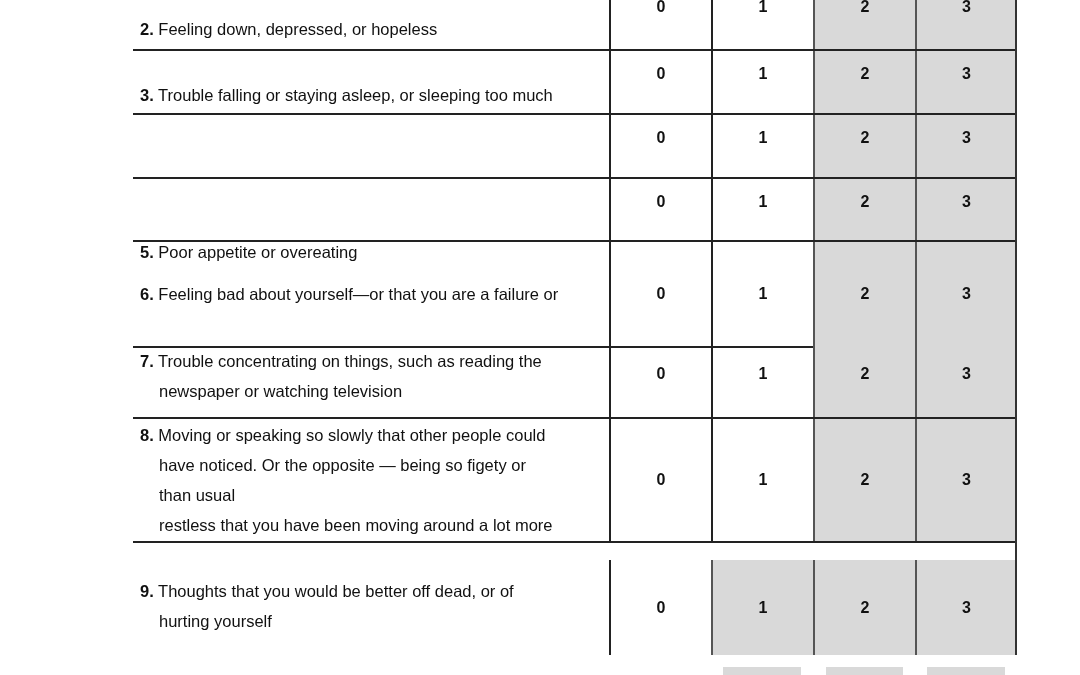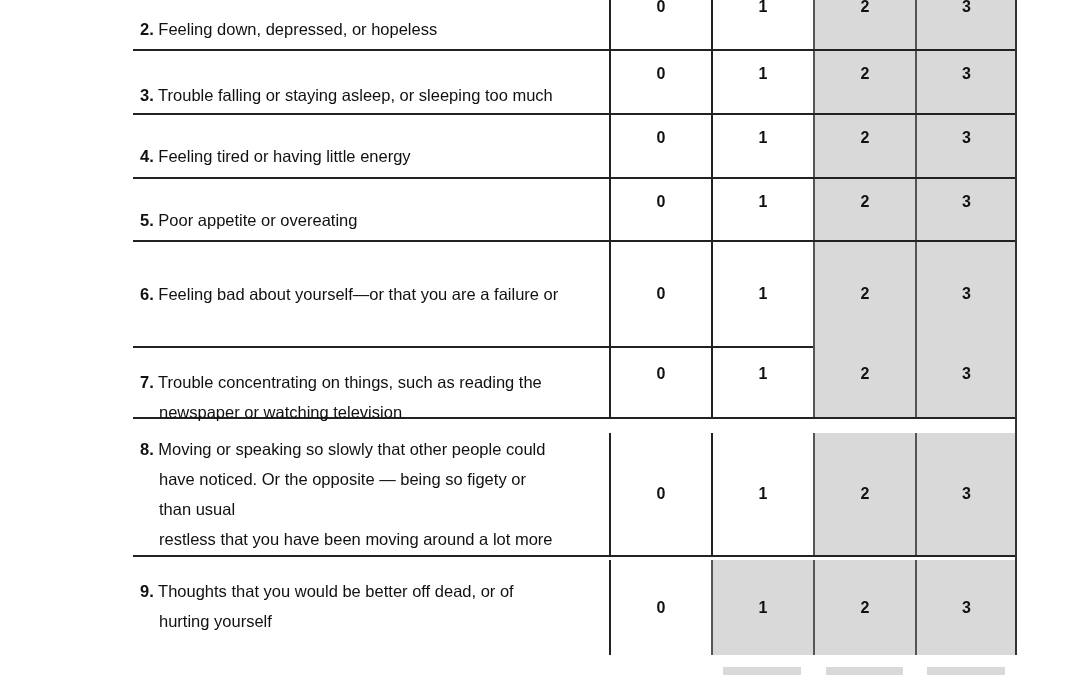--- a/index.html
+++ b/index.html
@@ -53,61 +53,58 @@
     <div class="desc" style="padding-top:25px;">
       <span class="line"><span class="num">3.</span> <span>Trouble falling or staying asleep, or sleeping too much</span></span>
     </div>
     <div class="cell c0" style="padding-bottom:16px;">0</div>
     <div class="cell c1" style="padding-bottom:16px;">1</div>
     <div class="cell c2 gray" style="padding-bottom:16px;">2</div>
     <div class="cell c3 gray" style="padding-bottom:16px;">3</div>
   </div>
 
   <div class="row" style="top:127px;height:64px;">
-    <div class="desc" style="padding-top:20px;">
-      <span class="line"><span class="num">4.</span> <span>Feeling tired or having little energy</span></span>
-    </div>
     <div class="cell c0" style="padding-bottom:16px;">0</div>
     <div class="cell c1" style="padding-bottom:16px;">1</div>
     <div class="cell c2 gray" style="padding-bottom:16px;">2</div>
     <div class="cell c3 gray" style="padding-bottom:16px;">3</div>
   </div>
 
   <div class="row" style="top:191px;height:63px;">
-    <div class="desc" style="padding-top:20px;">
+    <div class="desc" style="padding-top:20px;margin-top:32px;">
       <span class="line"><span class="num">5.</span> <span>Poor appetite or overeating</span></span>
     </div>
     <div class="cell c0" style="padding-bottom:16px;">0</div>
     <div class="cell c1" style="padding-bottom:16px;">1</div>
     <div class="cell c2 gray" style="padding-bottom:16px;">2</div>
     <div class="cell c3 gray" style="padding-bottom:16px;">3</div>
   </div>
 
   <div class="row" style="top:254px;height:106px;">
     <div class="desc">
       <span class="line"><span class="num">6.</span> <span>Feeling bad about yourself—or that you are a failure or</span></span>
     </div>
     <div class="cell c0">0</div>
     <div class="cell c1">1</div>
     <div class="cell c2 gray">2</div>
     <div class="cell c3 gray">3</div>
   </div>
 
   <div class="row" style="top:343px;height:88px;">
-    <div class="desc" style="padding-top:4px;margin-top:21px;">
+    <div class="desc" style="padding-top:4px;">
       <span class="line"><span class="num">7.</span> <span>Trouble concentrating on things, such as reading the</span></span>
       <span class="line indent">newspaper or watching television</span>
     </div>
     <div class="cell c0">0</div>
     <div class="cell c1">1</div>
     <div class="cell c2 gray">2</div>
     <div class="cell c3 gray">3</div>
   </div>
 
-  <div class="row" style="top:445px;height:124px;">
+  <div class="row" style="top:431px;height:124px;">
     <div class="desc">
       <span class="line"><span class="num">8.</span> <span>Moving or speaking so slowly that other people could</span></span>
       <span class="line indent">have noticed. Or the opposite — being so figety or</span>
       <span class="line indent">than usual</span>
       <span class="line indent">restless that you have been moving around a lot more</span>
     </div>
     <div class="cell c0">0</div>
     <div class="cell c1">1</div>
     <div class="cell c2 gray">2</div>
     <div class="cell c3 gray">3</div>

